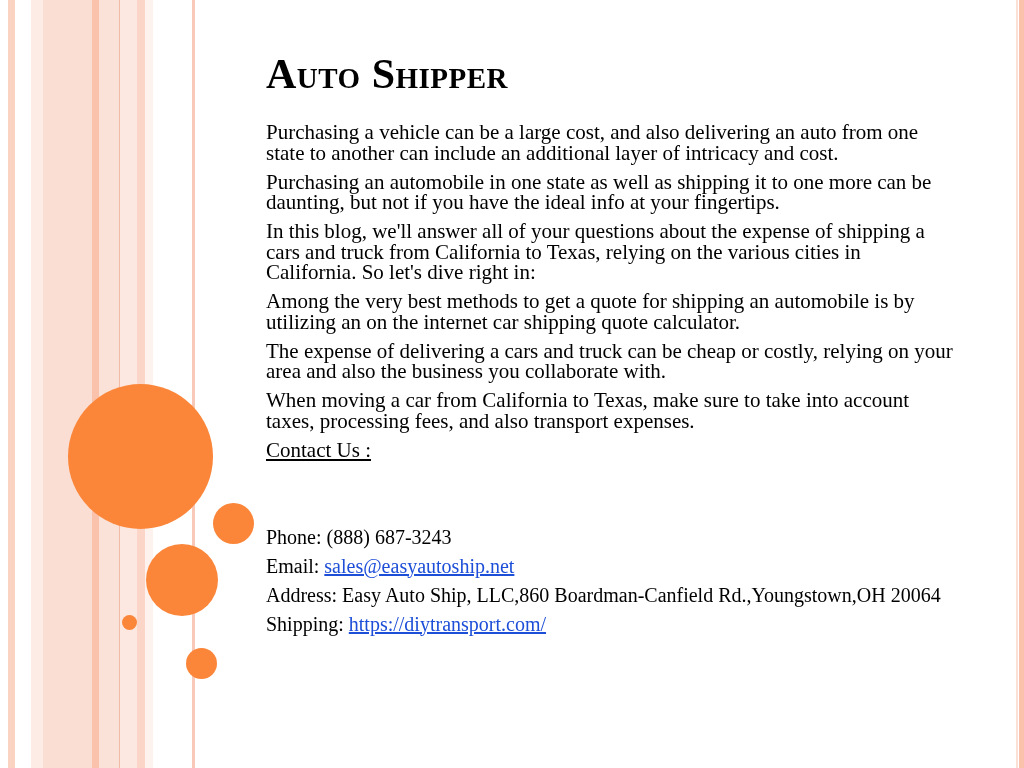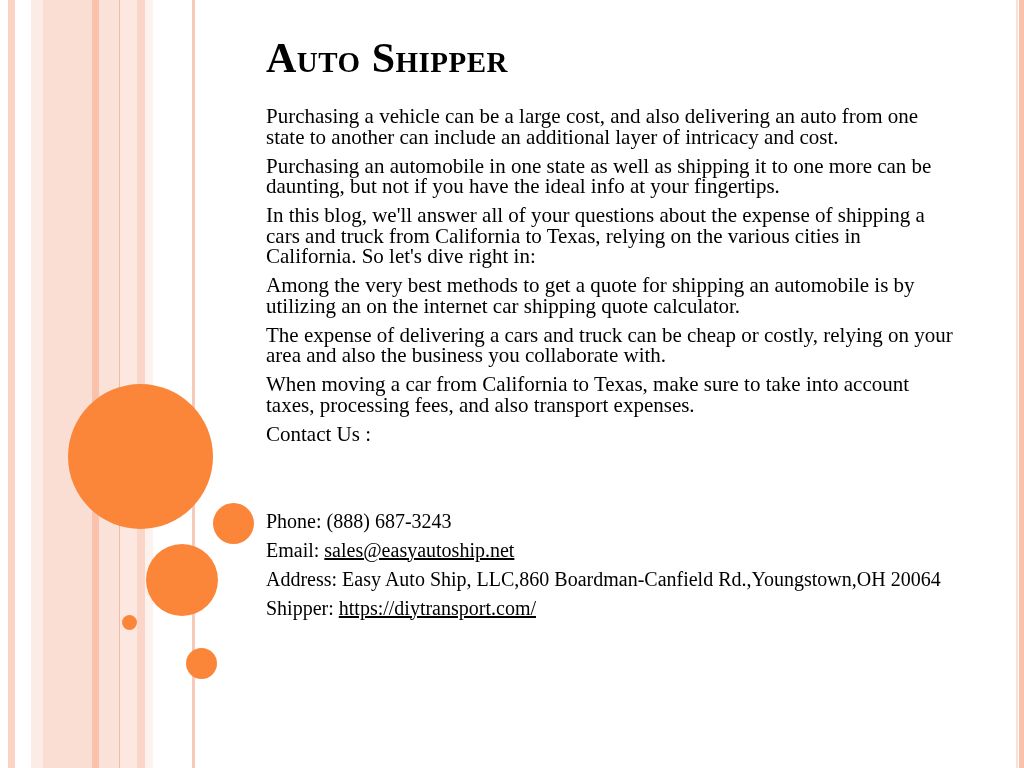--- a/index.html
+++ b/index.html
@@ -10,29 +10,29 @@
     color:#000;
   }
   .stripe { position:absolute; top:0; height:768px; }
   .circle { position:absolute; border-radius:50%; background:#fb863a; }
   .content {
     position:absolute; left:266px; top:32px; width:690px;
   }
   .title {
     font-family:"Liberation Serif","DejaVu Serif",serif;
     font-weight:bold; font-size:42px; letter-spacing:0.5px;
-    margin:0 0 22px 0; line-height:52px; font-variant:small-caps;
+    margin:16px 0 22px 0; line-height:52px; font-variant:small-caps;
   }
   .para {
     font-size:21px; line-height:20.5px; margin:0 0 8.5px 0;
   }
-  .contact-head { }
+  .contact-head { text-decoration:underline; }
   .spacer { height:58px; }
   .contact-line { font-size:20px; line-height:20.5px; margin:0 0 8.5px 0; }
-  .link { color:#000000; text-decoration:underline; cursor:pointer; }
+  .link { color:#1d4ed8; text-decoration:underline; cursor:pointer; }
 </style>
 </head>
 <body>
 
 <div>
   <div class="stripe" style="left:8px;width:7px;background:#fbd3c3;"></div>
   <div class="stripe" style="left:31px;width:12px;background:#fdece6;"></div>
   <div class="stripe" style="left:43px;width:49px;background:#fbded3;"></div>
   <div class="stripe" style="left:92px;width:7px;background:#fbc2ab;"></div>
   <div class="stripe" style="left:99px;width:20px;background:#fbe2d8;"></div>
@@ -69,14 +69,14 @@
   <p class="para contact-head">Contact Us :</p>
 
   <div class="spacer"></div>
 
   <p class="contact-line"><span>Phone: </span><span>(888) 687-3243</span></p>
 
   <p class="contact-line"><span>Email: </span><a class="link">sales@easyautoship.net</a></p>
 
   <p class="contact-line"><span>Address: </span><span>Easy Auto Ship, LLC,860 Boardman-Canfield Rd.,Youngstown,OH 20064</span></p>
 
-  <p class="contact-line"><span>Shipper: </span><a class="link">https://diytransport.com/</a></p>
+  <p class="contact-line"><span>Shipping: </span><a class="link">https://diytransport.com/</a></p>
 </div>
 
 </body></html>

